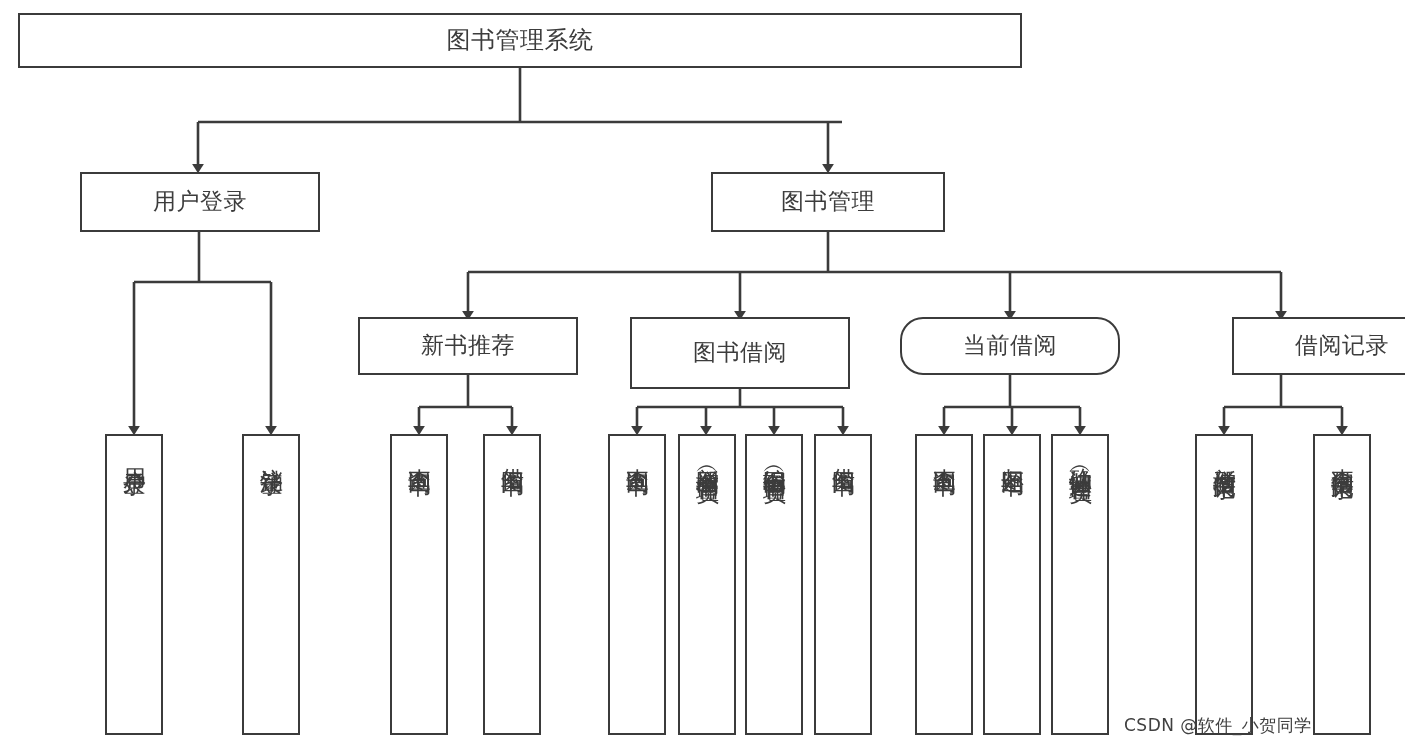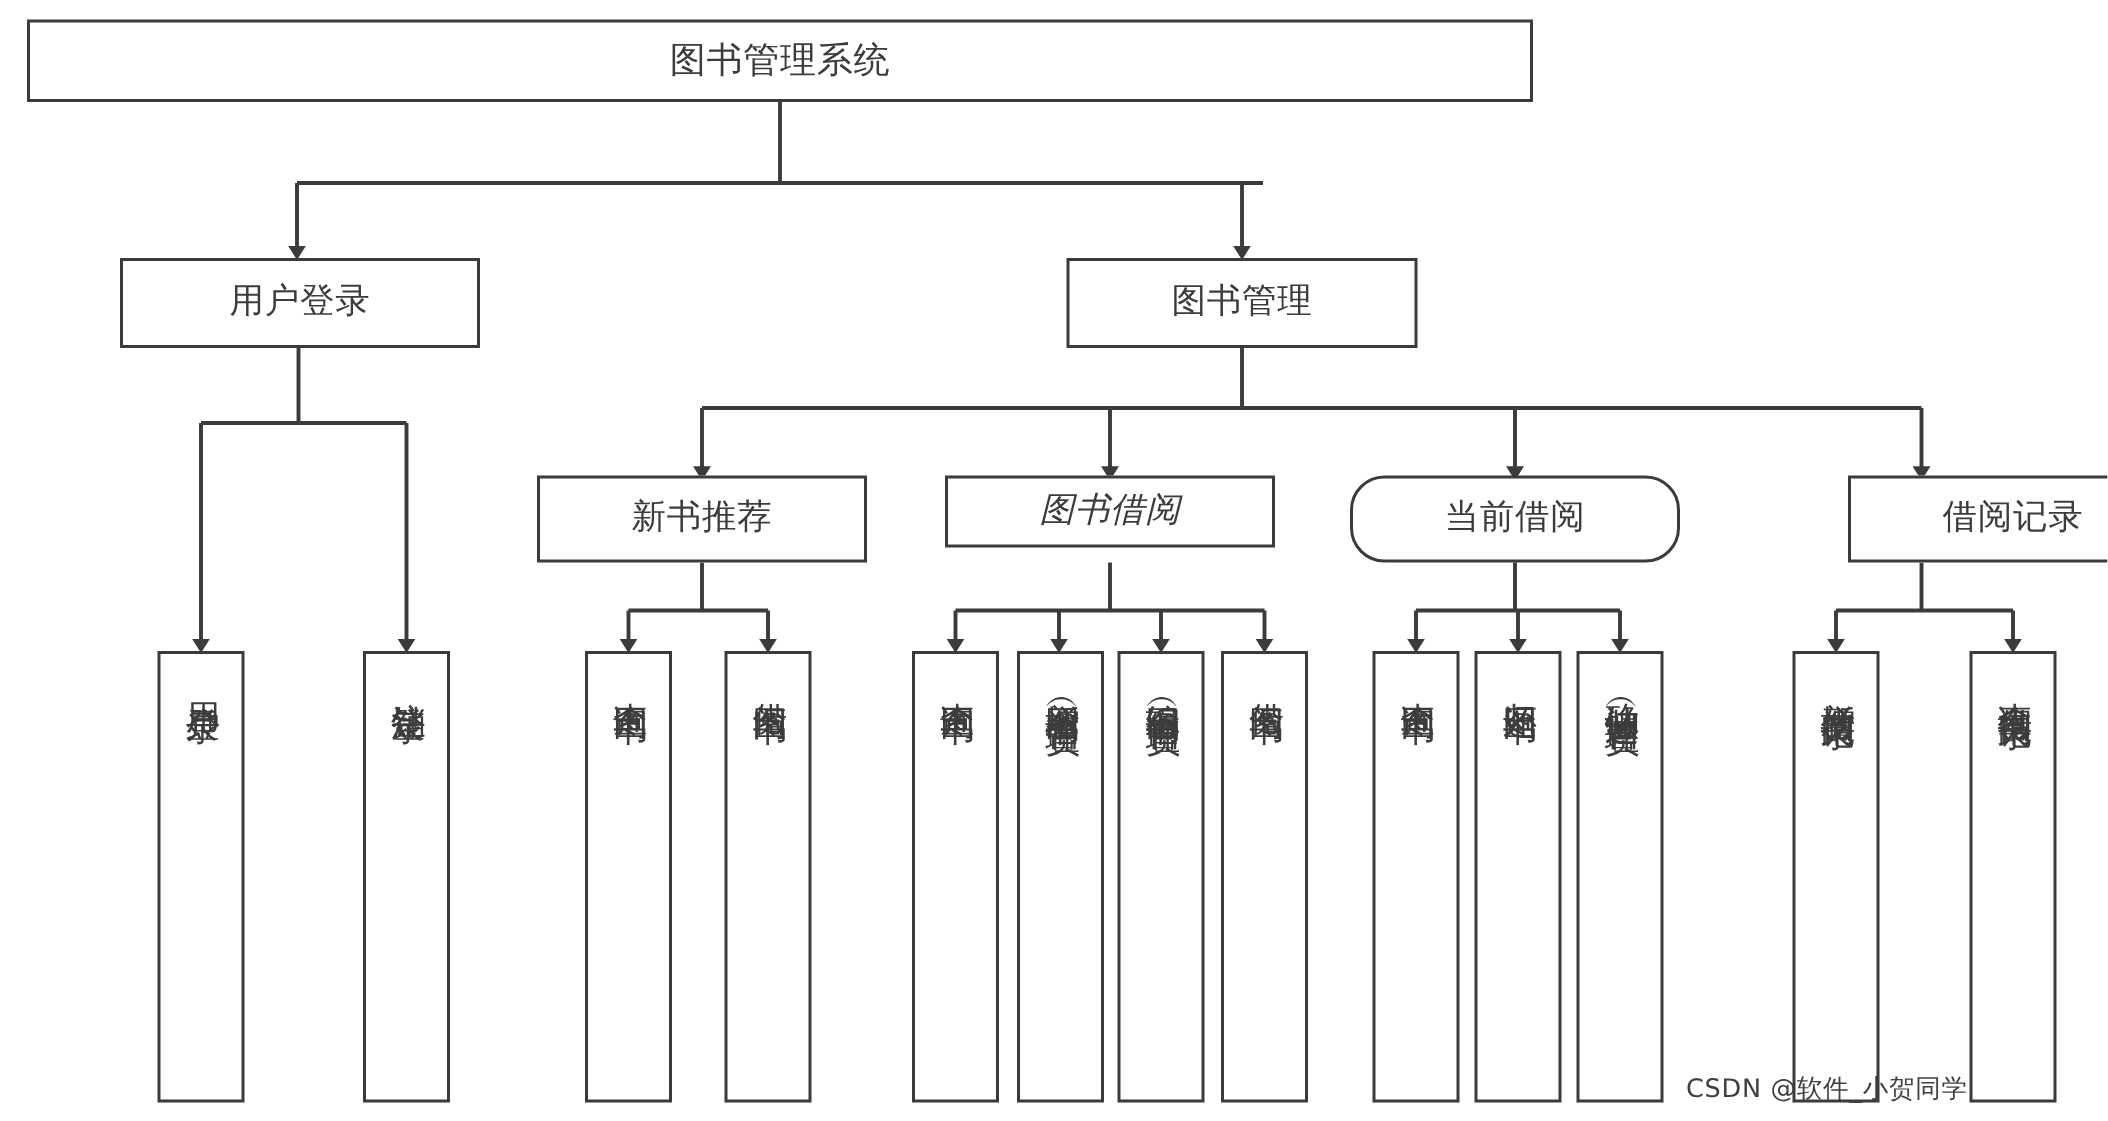--- a/index.html
+++ b/index.html
@@ -141,21 +141,21 @@
   <div class="node horiz" style="left:80px; top:172px; width:240px; height:60px;">
     <span class="node-label">用户登录</span>
   </div>
   <div class="node horiz" style="left:711px; top:172px; width:234px; height:60px;">
     <span class="node-label">图书管理</span>
   </div>
 
   <div class="node horiz" style="left:358px; top:317px; width:220px; height:58px;">
     <span class="node-label">新书推荐</span>
   </div>
-  <div class="node horiz" style="left:630px; top:317px; width:220px; height:48px;font-style:italic;">
+  <div class="node horiz" style="left:630px; top:317px; width:220px; height:72px;">
     <span class="node-label">图书借阅</span>
   </div>
   <div class="node horiz" style="left:900px; top:317px; width:220px; height:58px;border-radius:23px;">
     <span class="node-label">当前借阅</span>
   </div>
   <div class="node horiz" style="left:1232px; top:317px; width:220px; height:58px;">
     <span class="node-label">借阅记录</span>
   </div>
 
   <div class="node vert" style="left:105px; top:434px; width:58px; height:301px;">

